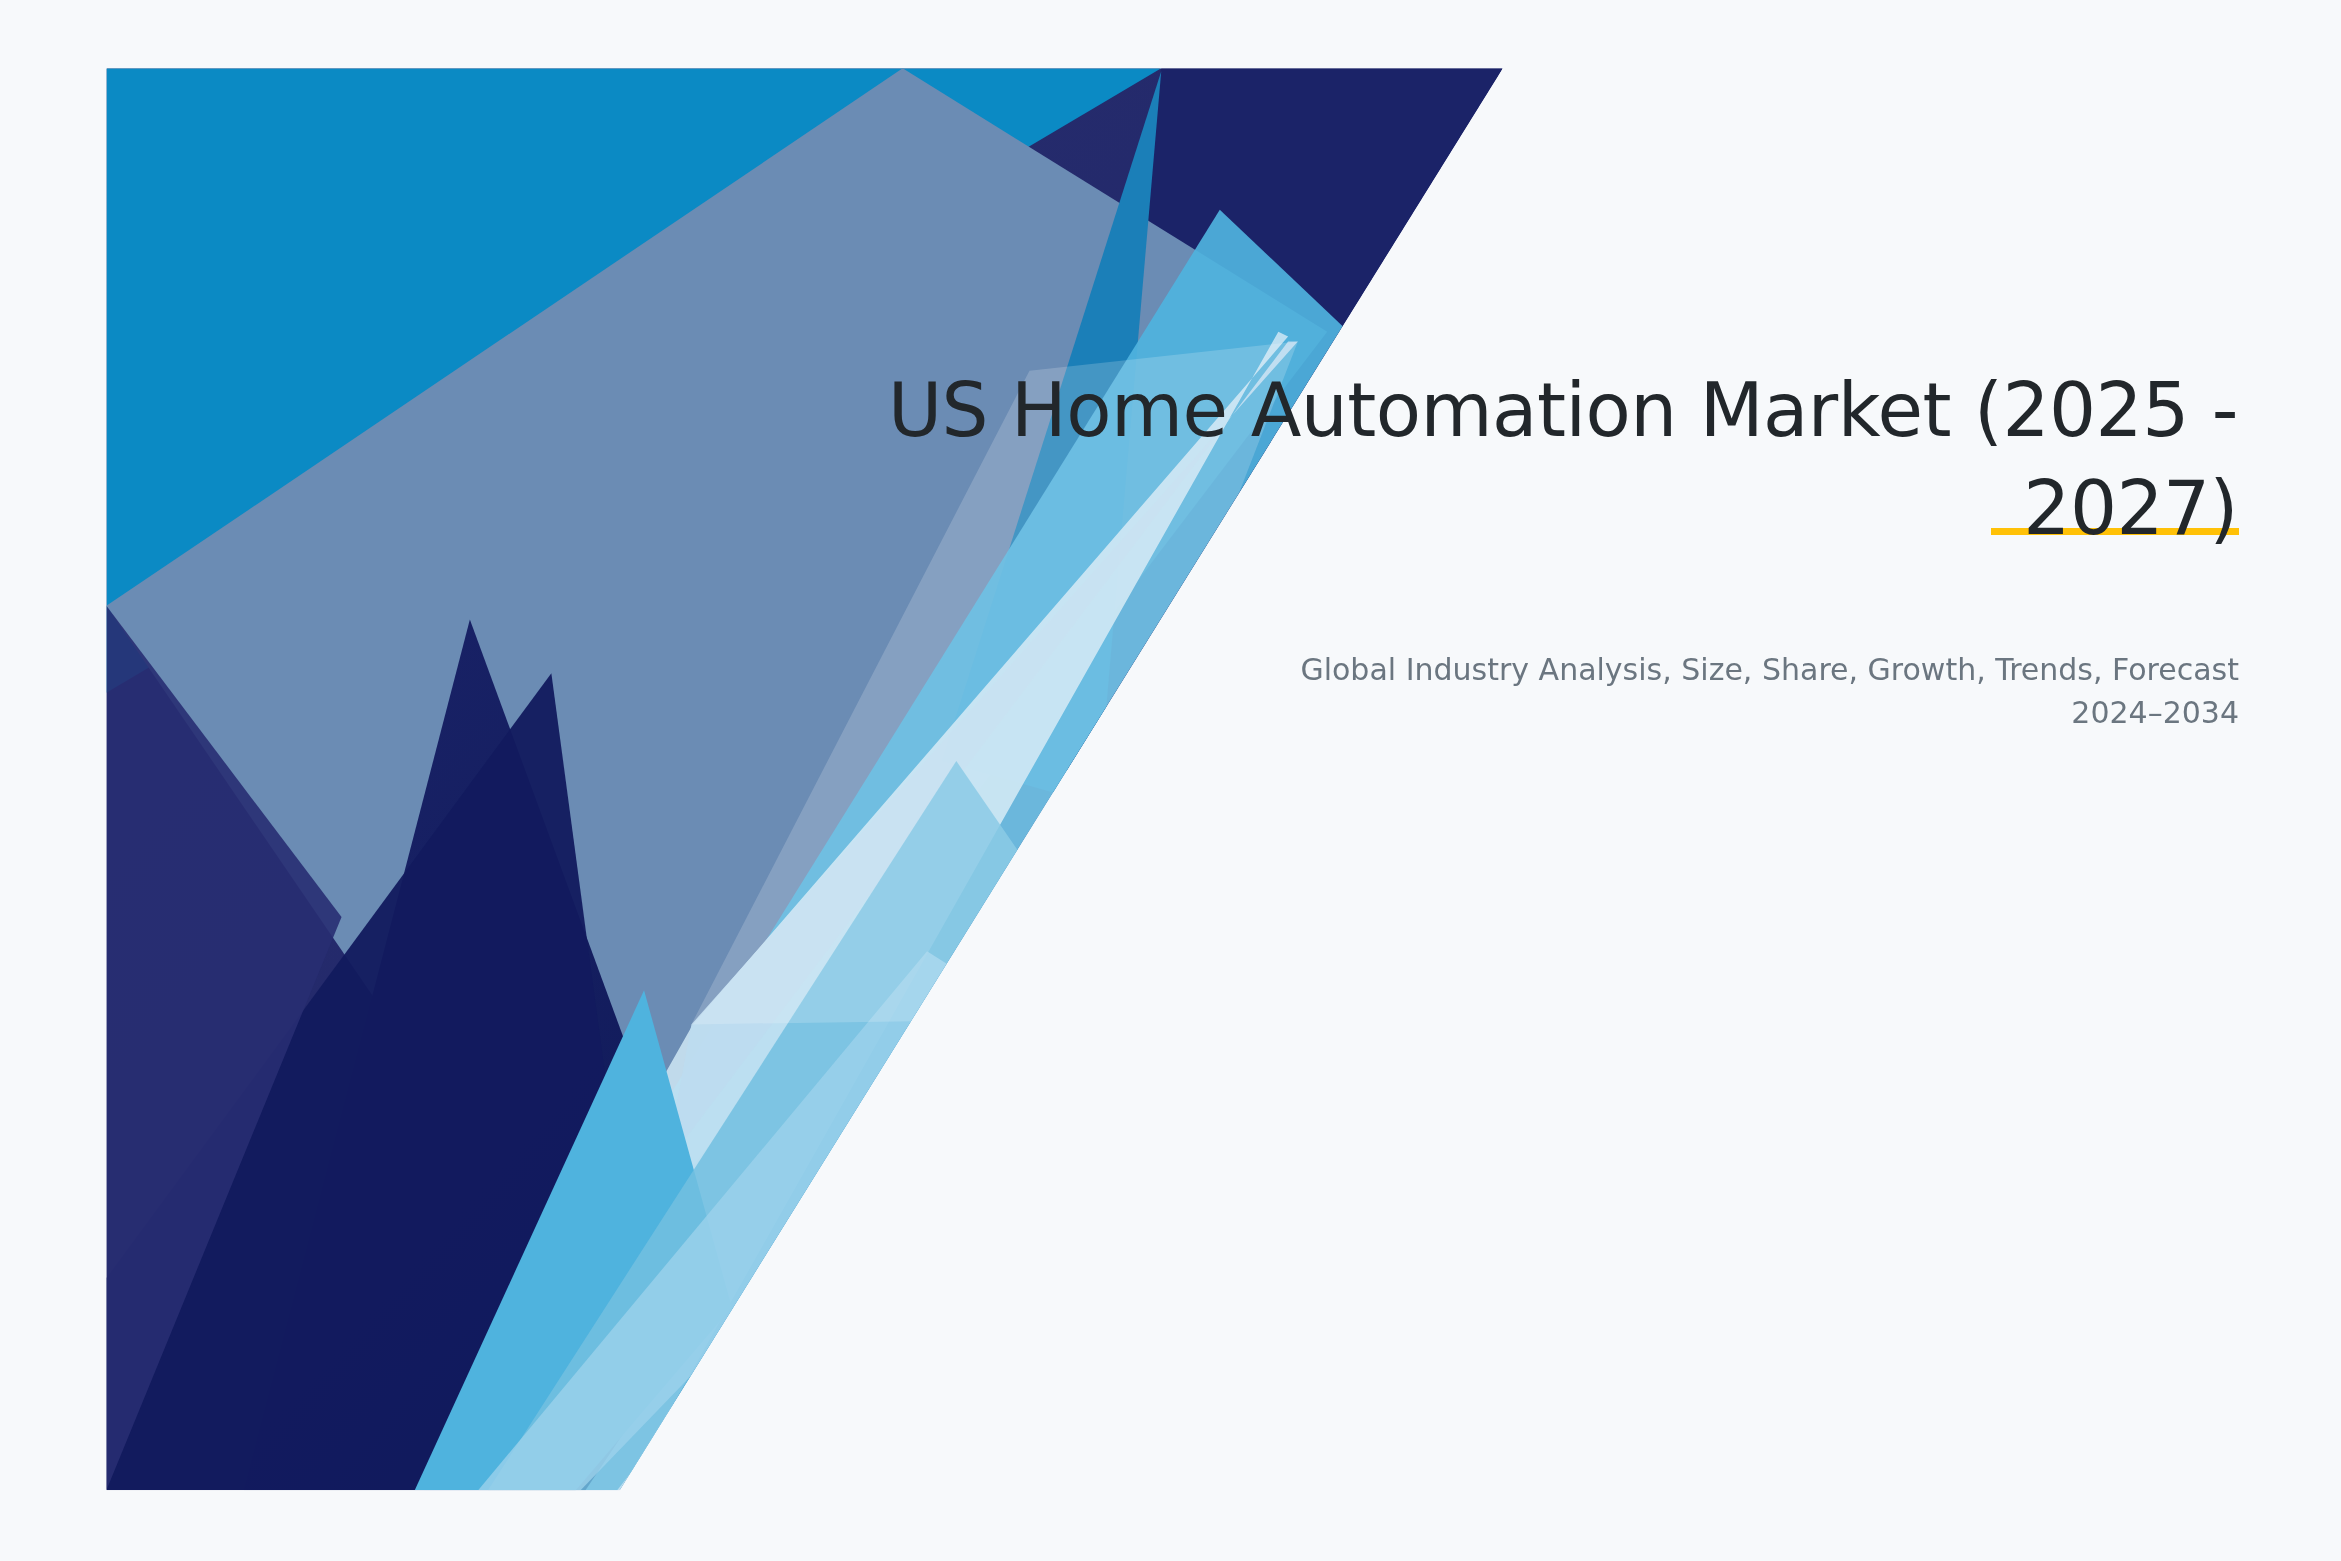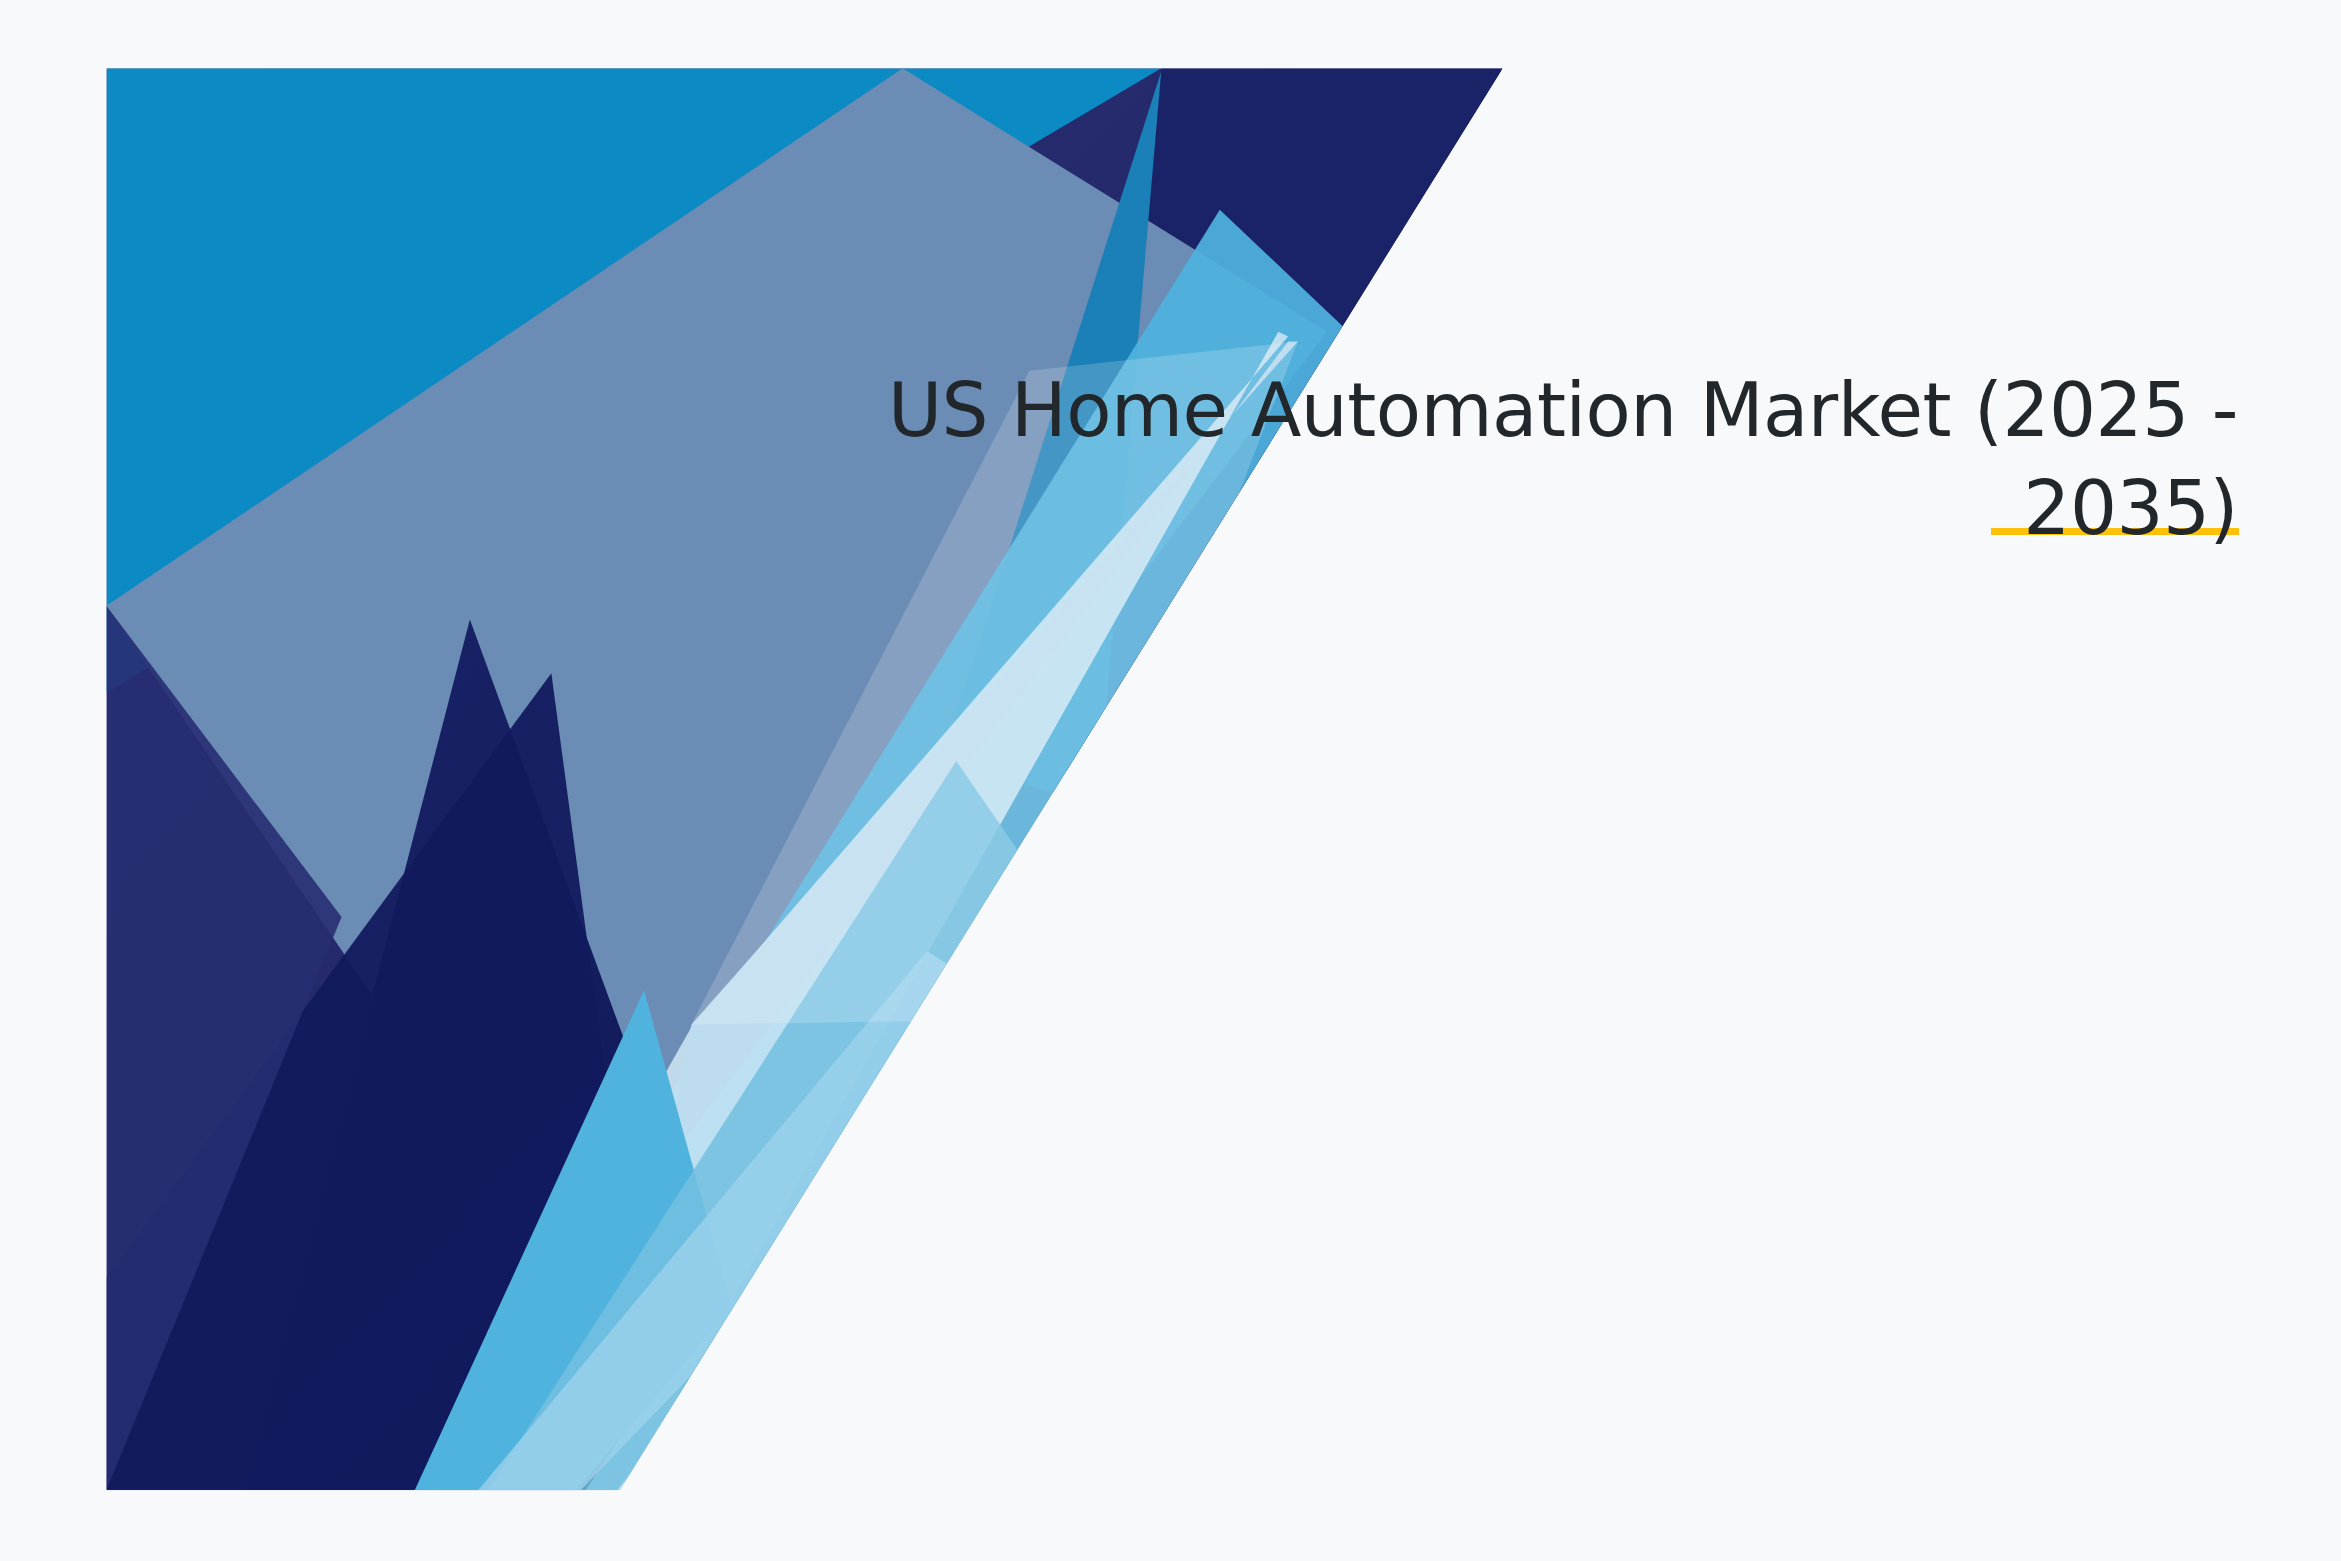--- a/index.html
+++ b/index.html
@@ -123,19 +123,20 @@
 
       <polygon points="1320,2030 1500,2680 1180,3055 850,3055" fill="#4fb3de"></polygon>
       <polygon points="1960,1560 2180,1880 1265,3055 1000,3055" fill="#72bfe0" opacity="0.85"></polygon>
       <polygon points="1900,1950 2120,2090 1190,3055 980,3055" fill="#9fd3ec" opacity="0.75"></polygon>
 
       <polygon points="2660,700 2120,2090 1417,2100 2110,760" fill="#ffffff" opacity="0.18"></polygon>
     </g>
   </svg>
 
   <div class="text-block">
-    <h1 class="title">US Home Automation Market (2025 - 2035)</h1>
+    <h1 class="title">US Home Automation Market (2025 - 2027)</h1>
   </div>
   <div class="title-underline"></div>
 
+  <p class="subtitle">Global Industry Analysis, Size, Share, Growth, Trends, Forecast 2024–2034</p>
 
 </div>
 
 
 </body></html>

